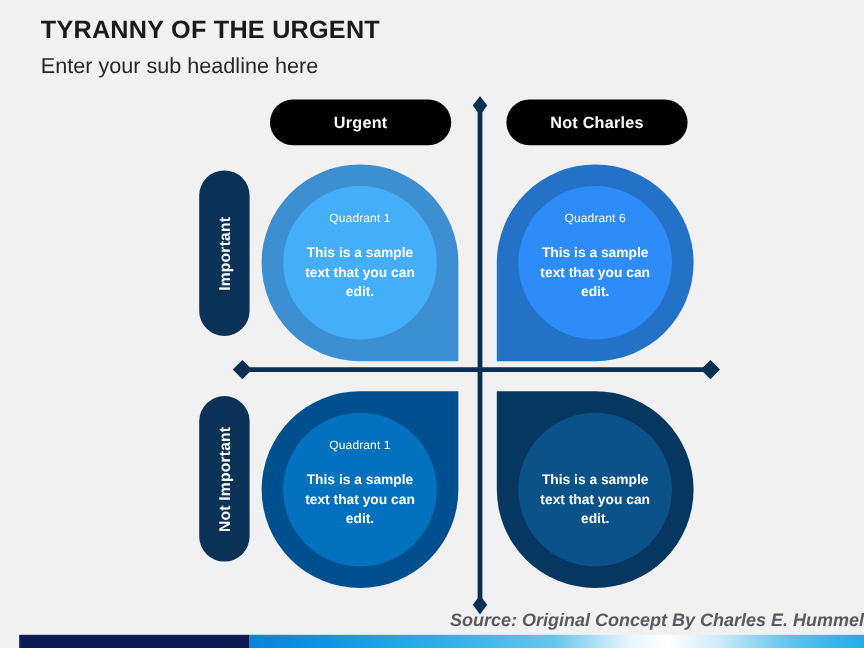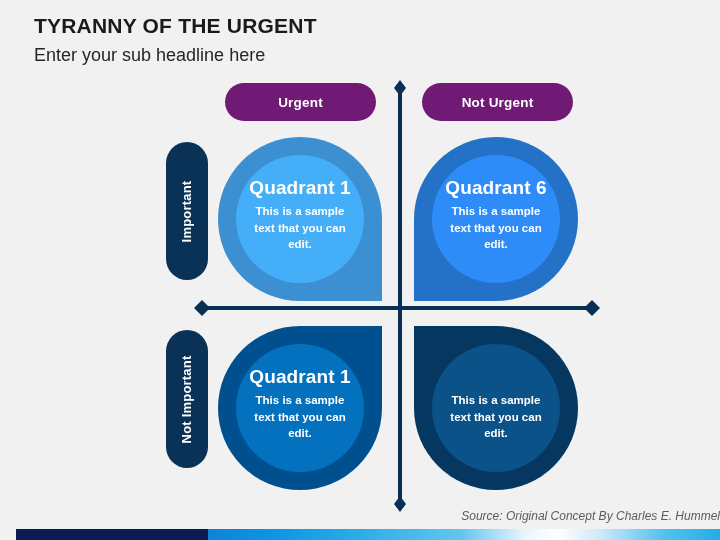--- a/index.html
+++ b/index.html
@@ -51,21 +51,21 @@
     width: 720px;
     height: 540px;
     pointer-events: none;
   }
 
   
   .col-pill {
     position: absolute;
     height: 38px;
     border-radius: 19px;
-    background: #701a75;
+    background: #000000;
     color: #ffffff;
     font-size: 13.5px;
     font-weight: bold;
     display: flex;
     align-items: center;
     justify-content: center;
     letter-spacing: 0.2px;
   }
   #pill-urgent { left: 209px; top: 83px; width: 151px; }
   #pill-not-urgent { left: 406px; top: 83px; width: 151px; }
@@ -115,22 +115,22 @@
   .quad .label {
     position: absolute;
     left: 0;
     width: 164px;
     text-align: center;
     color: #ffffff;
     pointer-events: none;
   }
   .quad .qtitle {
     top: 40px;
-    font-size: 19px;
-    font-weight: bold;
+    font-size: 10px;
+    font-weight: normal;
     letter-spacing: 0.1px;
   }
   .quad .qbody {
     top: 66px;
     font-size: 11.5px;
     font-weight: bold;
     line-height: 16.5px;
     padding: 0 28px;
     box-sizing: border-box;
     width: 164px;
@@ -151,22 +151,22 @@
 
   #quad4 { left: 398px; top: 326px; }
   #quad4 .outer { border-radius: 0 50% 50% 50%; background: #063761; }
   #quad4 .inner { background: #0b5288; }
 
   
   #source {
     position: absolute;
     right: 16px;
     top: 509px;
-    font-size: 12px;
-    font-weight: normal;
+    font-size: 15px;
+    font-weight: bold;
     font-style: italic;
     color: #5a5a62;
     white-space: nowrap;
   }
   #bottom-bar {
     position: absolute;
     left: 0;
     top: 529px;
     width: 720px;
     height: 11px;
@@ -213,21 +213,21 @@
     <polygon points="384,80 390,88 384,96 378,88" fill="#0a2f54"></polygon>
     <polygon points="384,496 390,504 384,512 378,504" fill="#0a2f54"></polygon>
     <polygon points="186,300 194,308 186,316 178,308" fill="#0a2f54"></polygon>
     <polygon points="576,300 584,308 576,316 568,308" fill="#0a2f54"></polygon>
   </svg>
 
   <div class="col-pill" id="pill-urgent">
     <span>Urgent</span>
   </div>
   <div class="col-pill" id="pill-not-urgent">
-    <span>Not Urgent</span>
+    <span>Not Charles</span>
   </div>
 
   <div class="row-pill" id="pill-important">
     <span>Important</span>
   </div>
   <div class="row-pill" id="pill-not-important">
     <span>Not Important</span>
   </div>
 
   <div class="quad" id="quad1">

